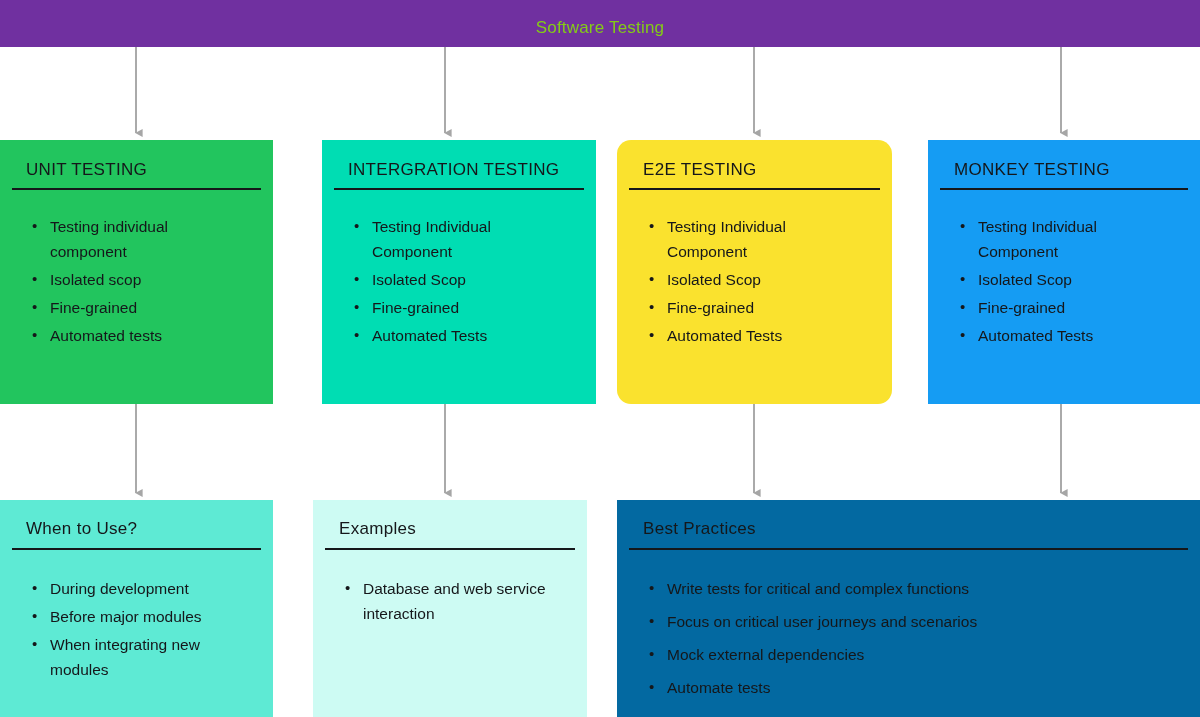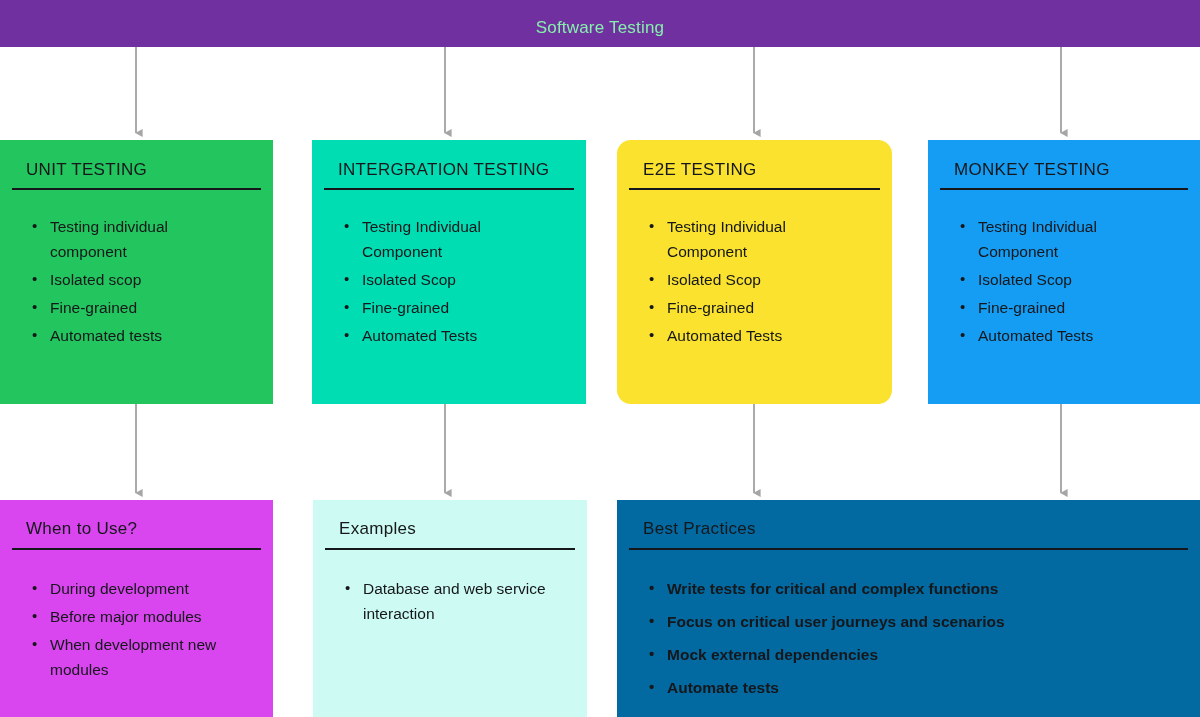--- a/index.html
+++ b/index.html
@@ -91,21 +91,21 @@
     position: absolute;
     left: 8px;
     top: 0;
     font-size: 15px;
     line-height: 1.62;
   }
 
   
   .row-top { top: 140px; height: 264px; }
   .c-unit        { left: 0px;   width: 273px; }
-  .c-integration { left: 312px; width: 274px; }
+  .c-integration { left: 322px; width: 274px; }
   .c-e2e         { left: 617px; width: 275px; border-radius: 14px; }
   .c-monkey      { left: 928px; width: 276px; }
 
   .c-unit .card-rule        { width: 249px; }
   .c-integration .card-rule { width: 250px; }
   .c-e2e .card-rule         { width: 251px; }
   .c-monkey .card-rule      { width: 248px; }
 
   
   .row-bottom { top: 500px; height: 217px; }
@@ -114,32 +114,32 @@
   .c-best     { left: 617px; width: 583px; }
 
   .c-when .card-rule     { width: 249px; }
   .c-examples .card-rule { width: 250px; }
   .c-best .card-rule     { width: 559px; }
 
   .c-when .card-title,
   .c-examples .card-title,
   .c-best .card-title { top: 19px; }
 
-  .c-best .card-list li { margin-bottom: 8px; font-weight: bold; }
+  .c-best .card-list li { margin-bottom: 8px; }
   .c-when .card-list,
   .c-examples .card-list,
   .c-best .card-list { top: 64px; }
 </style>
 </head>
 <body>
 
 <div id="canvas">
 
   <div class="header" style="background: rgb(112, 48, 160);">
-    <div class="header-title" style="color: #86efac; margin-top: 8px;">Software Testing</div>
+    <div class="header-title" style="color: #84cc16; margin-top: 8px;">Software Testing</div>
   </div>
 
   <svg class="arrows" viewBox="0 0 1200 717" width="1200" height="717">
     <defs>
       <marker id="ah" markerWidth="9" markerHeight="9" refX="4.5" refY="7.4" orient="auto" markerUnits="userSpaceOnUse">
         <path d="M0.6,0.8 L8.4,0.8 L4.5,8.2 Z" fill="#A6A6A6"></path>
       </marker>
     </defs>
     <g stroke="#A6A6A6" stroke-width="1.9" fill="none" marker-end="url(#ah)">
 
@@ -192,27 +192,27 @@
     <div class="card-title">MONKEY TESTING</div>
     <div class="card-rule"></div>
     <ul class="card-list">
       <li>Testing Individual Component</li>
       <li>Isolated Scop</li>
       <li>Fine-grained</li>
       <li>Automated Tests</li>
     </ul>
   </div>
 
-  <div class="card row-bottom c-when" style="background:#d946ef">
+  <div class="card row-bottom c-when" style="background:#5eead4">
     <div class="card-title">When to Use?</div>
     <div class="card-rule"></div>
     <ul class="card-list">
       <li>During development</li>
       <li>Before major modules</li>
-      <li>When development new modules</li>
+      <li>When integrating new modules</li>
     </ul>
   </div>
 
   <div class="card row-bottom c-examples" style="background:#CDFBF3">
     <div class="card-title">Examples</div>
     <div class="card-rule"></div>
     <ul class="card-list">
       <li>Database and web service interaction</li>
     </ul>
   </div>

